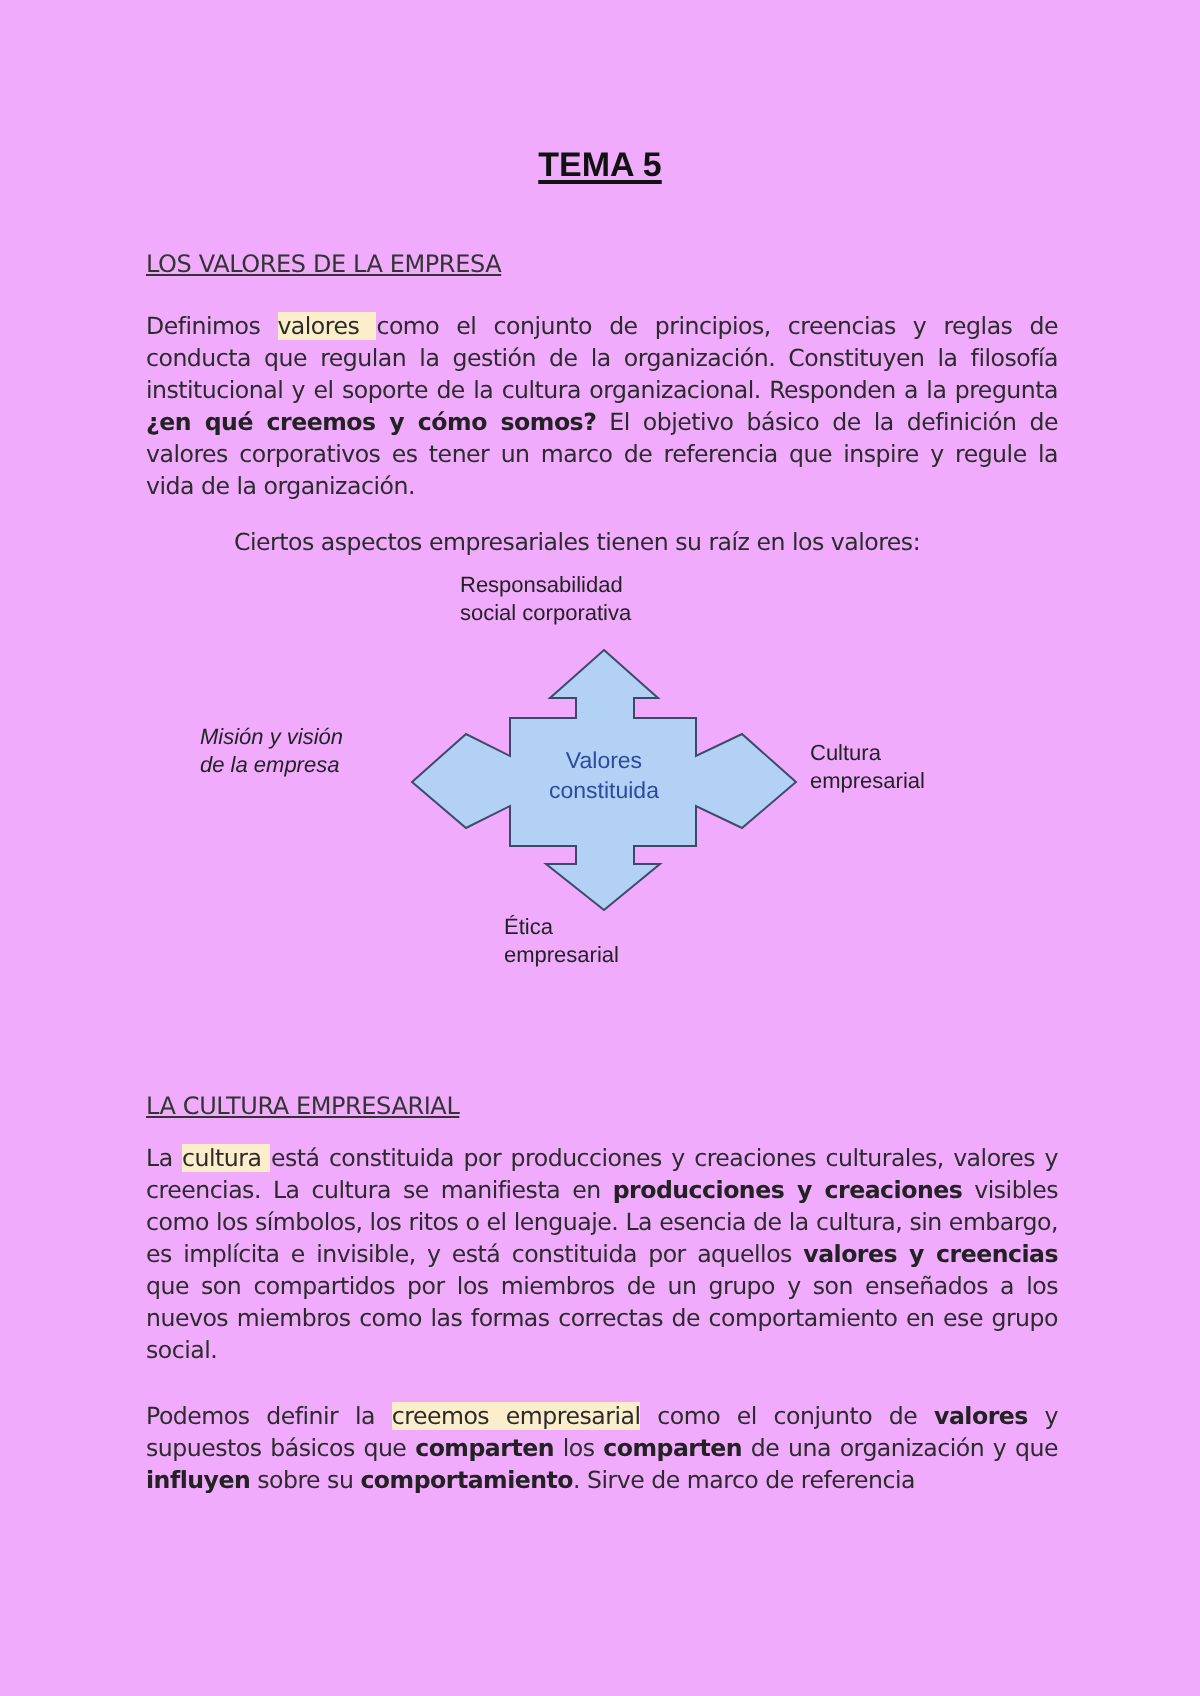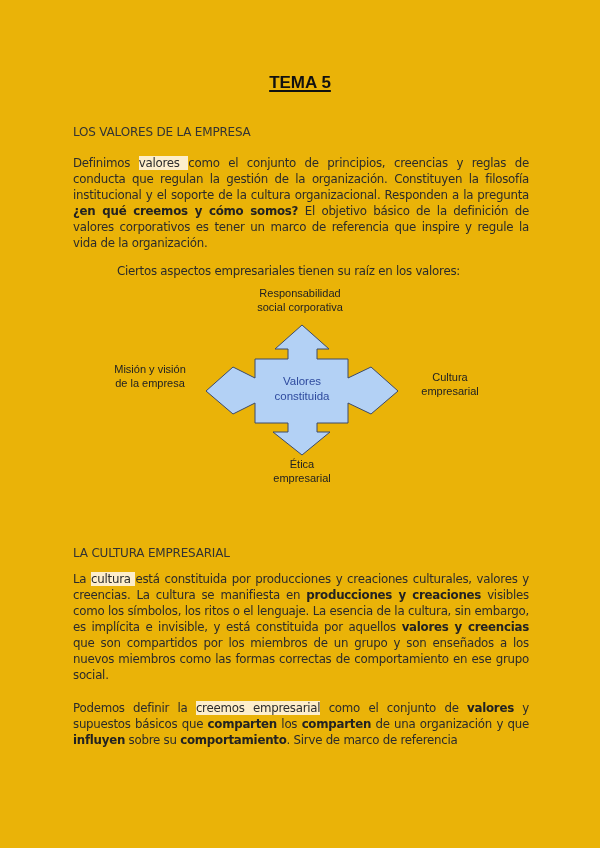--- a/index.html
+++ b/index.html
@@ -1,25 +1,25 @@
 <!DOCTYPE html>
 <html><head>
 <meta charset="utf-8">
 <style>
   html, body { margin:0; padding:0; background:#ffffff; }
   body { width:600px; height:848px; position:relative; overflow:hidden; font-family:"DejaVu Sans", sans-serif; color:#2b2b2b; }
-  .page { position:absolute; left:0; top:0; width:600px; height:848px; background:#eab308; }
+  .page { position:absolute; left:0; top:0; width:600px; height:848px; background:#f0abfc; }
   .title { position:absolute; left:0; width:600px; top:73px; text-align:center; font-family:"Liberation Sans", sans-serif; font-size:17px; font-weight:bold; color:#111; }
   .title span { text-decoration:underline; text-underline-offset:2px; text-decoration-thickness:1.5px; }
-  .heading { position:absolute; left:73px; font-size:12px; letter-spacing:-0.2px; color:#333; font-family:"DejaVu Sans", sans-serif; }
+  .heading { position:absolute; left:73px; font-size:12px; letter-spacing:-0.2px; color:#333; font-family:"DejaVu Sans", sans-serif;text-decoration:underline; }
   .para { position:absolute; left:73px; width:456px; font-size:11.8px; line-height:16px; text-align:justify; color:#2b2b2b; letter-spacing:-0.25px; }
   .para b { font-weight:bold; color:#222; }
   .hl { background:#fdeecb; }
   .diagram { position:absolute; left:90px; top:280px; width:420px; height:210px; }
-  .dlabel { position:absolute; font-family:"Liberation Sans", sans-serif; font-size:11px; line-height:14px; color:#222; text-align:center; }
+  .dlabel { position:absolute; font-family:"Liberation Sans", sans-serif; font-size:11px; line-height:14px; color:#222; text-align:left; }
   .center-label { position:absolute; font-family:"Liberation Sans", sans-serif; font-size:11.5px; line-height:15px; color:#2e4a9e; text-align:center; font-weight:normal; }
 </style>
 </head>
 <body>
 
 <div class="page">
 
   <div class="title"><span>TEMA 5</span></div>
 
   <div class="heading" style="top:125px;">LOS VALORES DE LA EMPRESA</div>
@@ -35,21 +35,21 @@
   <div class="diagram">
     <svg width="420" height="210" viewBox="90 280 420 210" style="position:absolute;left:0;top:0;">
       <polygon points="302,325 329,349 317,349 317,359 348,359 348,378 371,367 398,391 371,414 348,403 348,423 317,423 317,432 330,432 302,455 273,432 288,432 288,423 255,423 255,403 233,414 206,391 233,367 255,378 255,359 288,359 288,349 275,349" fill="#b3d1f5" stroke="#3c4a6a" stroke-width="1" stroke-linejoin="miter"></polygon>
     </svg>
 
     <div class="dlabel" style="left:140px; top:6px; width:140px;">
       <div>Responsabilidad</div>
       <div>social corporativa</div>
     </div>
 
-    <div class="dlabel" style="left:10px; top:82px; width:100px;">
+    <div class="dlabel" style="left:10px; top:82px; width:100px;font-style:italic;">
       <div>Misión y visión</div>
       <div>de la empresa</div>
     </div>
 
     <div class="dlabel" style="left:315px; top:90px; width:90px;">
       <div>Cultura</div>
       <div>empresarial</div>
     </div>
 
     <div class="center-label" style="left:162px; top:94px; width:100px;">

